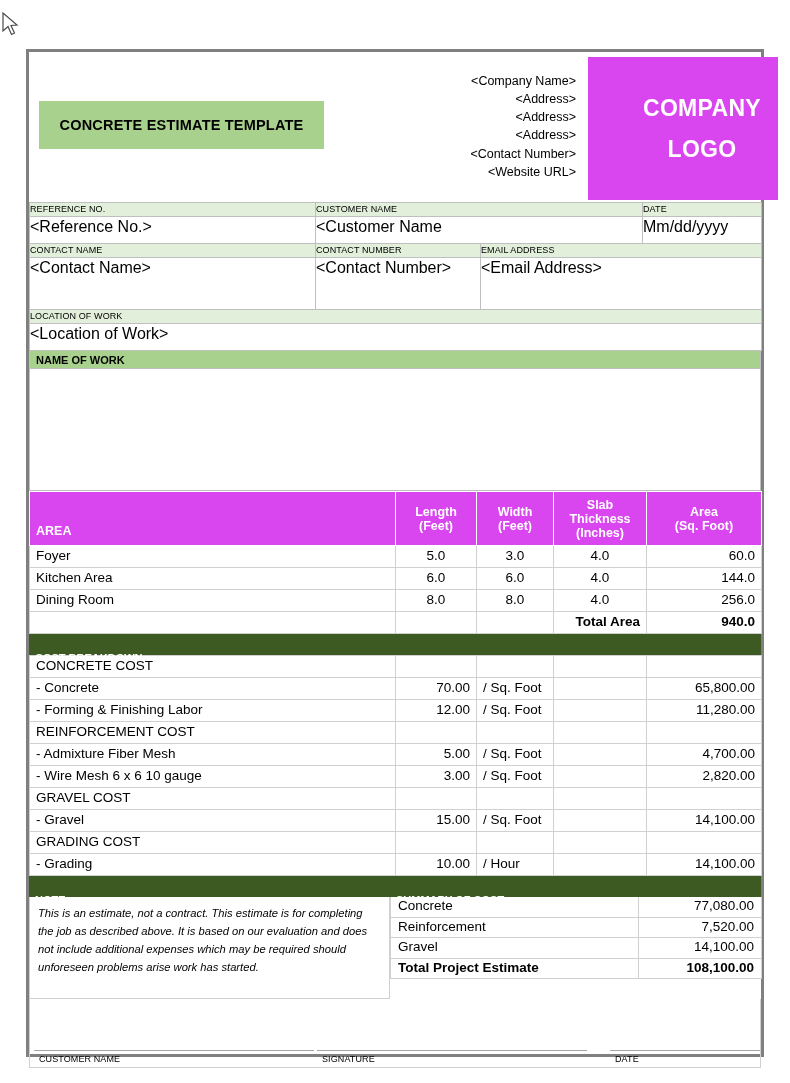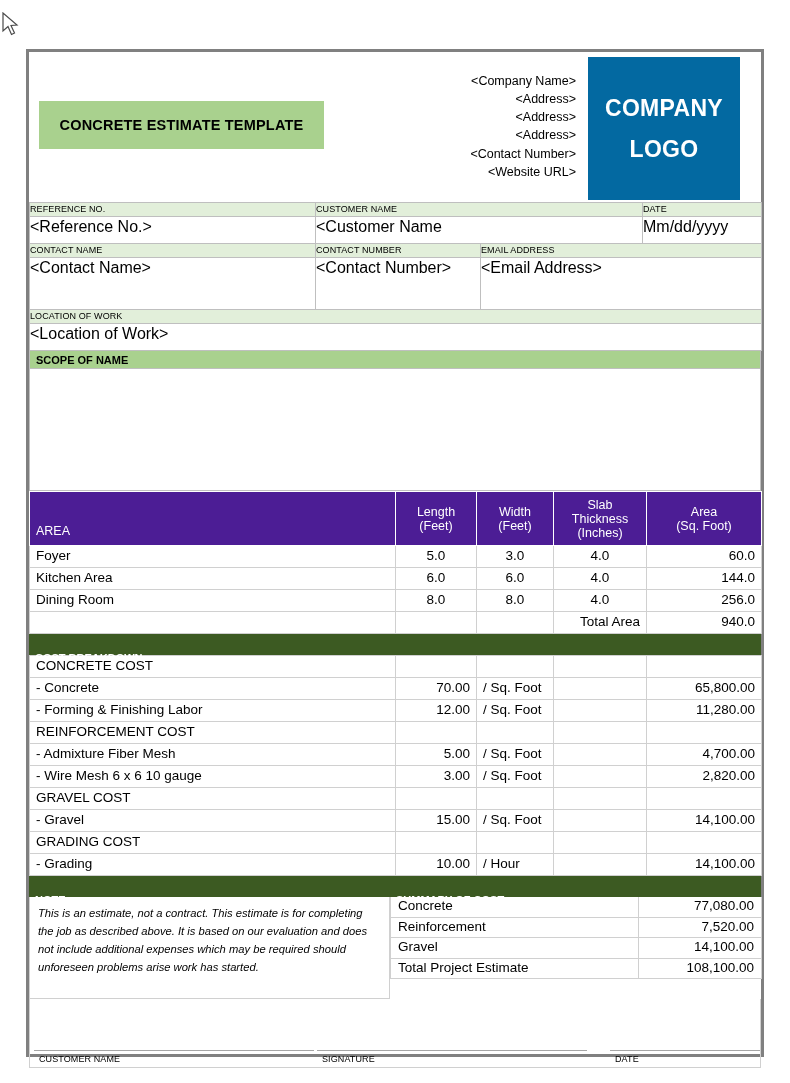--- a/index.html
+++ b/index.html
@@ -60,30 +60,31 @@
     font-size: 12.5px;
     line-height: 1.45;
     color: #000;
   }
   .logo-box {
     position: absolute;
     left: 559px;
     top: 5px;
     width: 152px;
     height: 143px;
-    background: #0369a1;
+    background: #d946ef;
     color: #ffffff;
     display: flex;
     flex-direction: column;
     align-items: center;
     justify-content: center;
     font-weight: bold;
     font-size: 23px;
     line-height: 1.75;
     letter-spacing: 0.3px;
+    padding-left: 38px;
   }
 
   
   table.grid {
     border-collapse: collapse;
     width: 100%;
     table-layout: fixed;
   }
   table.grid td {
     border: 1px solid #BFBFBF;
@@ -143,24 +144,24 @@
     background: #fff;
   }
 
   
   table.areatbl, table.costtbl {
     border-collapse: collapse;
     width: 100%;
     table-layout: fixed;
   }
   table.areatbl th {
-    background: #4c1d95;
+    background: #d946ef;
     color: #fff;
     font-size: 12.5px;
-    font-weight: normal;
+    font-weight: bold;
     border: 1px solid #ffffff;
     padding: 4px 6px;
     height: 54px;
     vertical-align: middle;
     box-sizing: border-box;
   }
   table.areatbl th.left  { text-align: left; vertical-align: bottom; padding-bottom: 7px; }
   table.areatbl th.ctr   { text-align: center; }
   table.areatbl td, table.costtbl td {
     border: 1px solid #D0D0D0;
@@ -168,21 +169,21 @@
     padding: 2px 6px 3px 6px;
     height: 21px;
     box-sizing: border-box;
     color: #000;
     background: #fff;
     line-height: 16px;
   }
   .tc { text-align: center; }
   .tr { text-align: right; }
   .tl { text-align: left; }
-  .bold { font-weight: normal; }
+  .bold { font-weight: bold; }
 
   
   #notesummary { display: flex; width: 100%; }
   .ns-left  { width: 367px; box-sizing: border-box; }
   .ns-right { width: 371px; box-sizing: border-box; }
   .note-body {
     border: 1px solid #D0D0D0;
     border-top: none;
     box-sizing: border-box;
     height: 102px;
@@ -285,21 +286,21 @@
       <tr>
         <td class="lbl" colspan="4">LOCATION OF WORK</td>
       </tr>
       <tr>
         <td class="val" colspan="4" style="height:26px">&lt;Location of Work&gt;</td>
       </tr>
     </tbody>
       </table>
   </div>
 
-  <div class="bar-light">SCOPE OF NAME</div>
+  <div class="bar-light">NAME OF WORK</div>
   <div class="scope-blank"></div>
 
   <table class="areatbl">
     <colgroup>
       <col style="width:366px">
         <col style="width:81px">
         <col style="width:77px">
         <col style="width:93px">
         <col style="width:115px">
     </colgroup>

